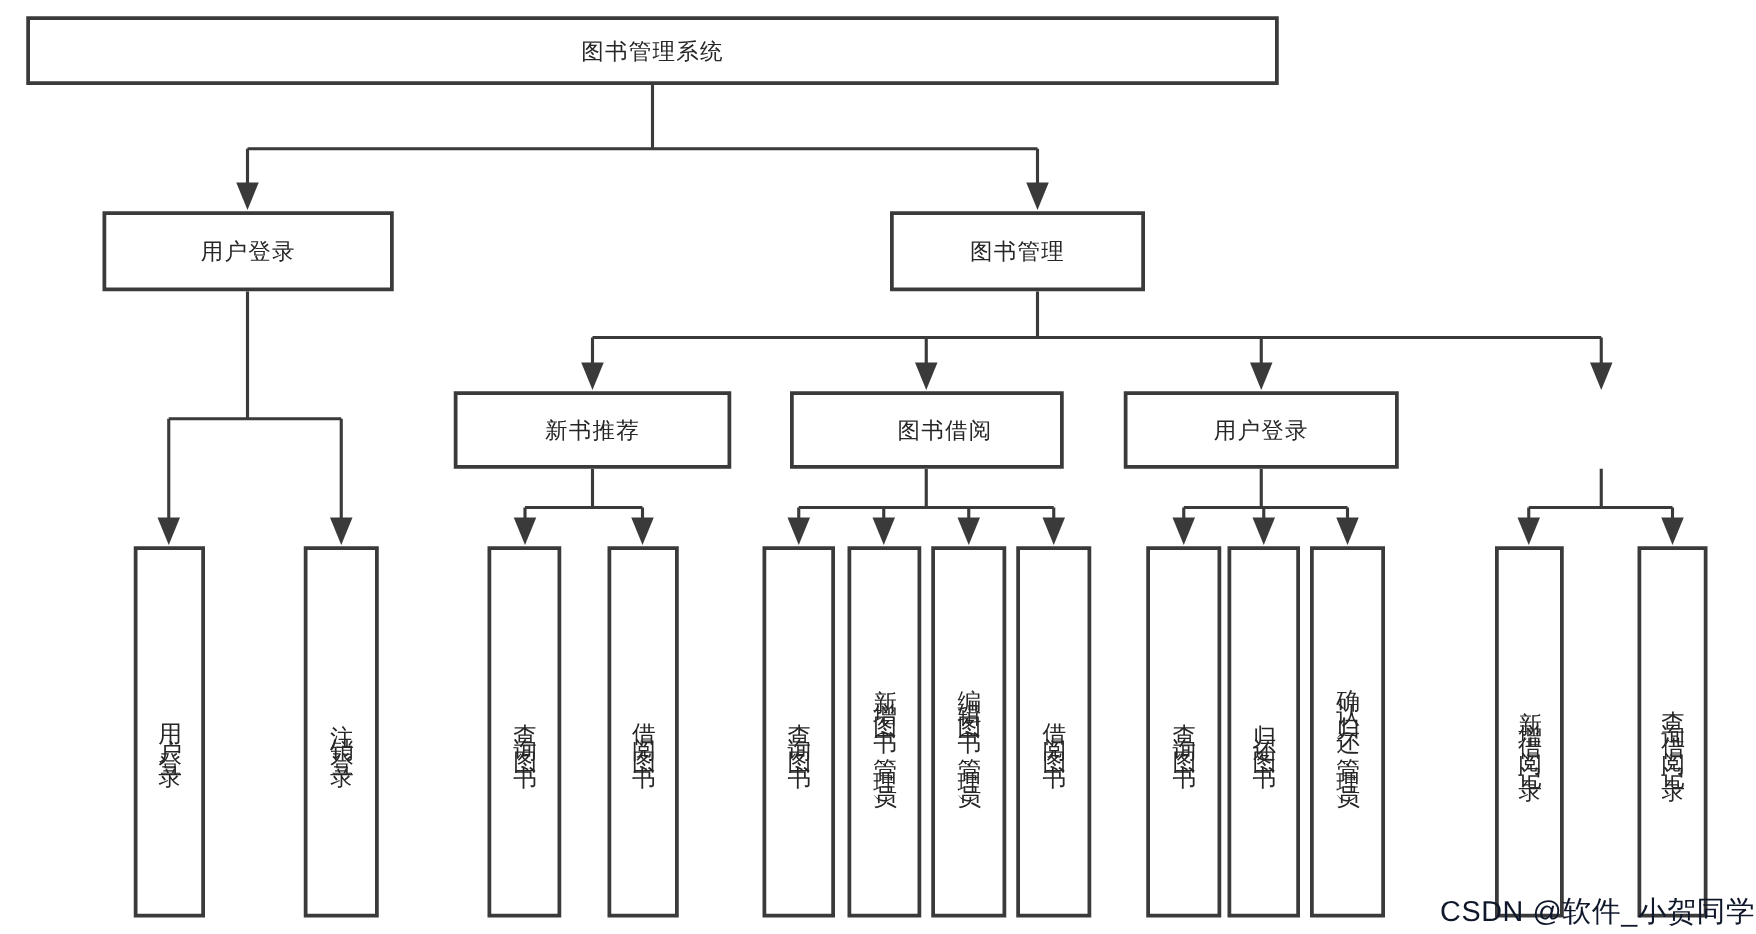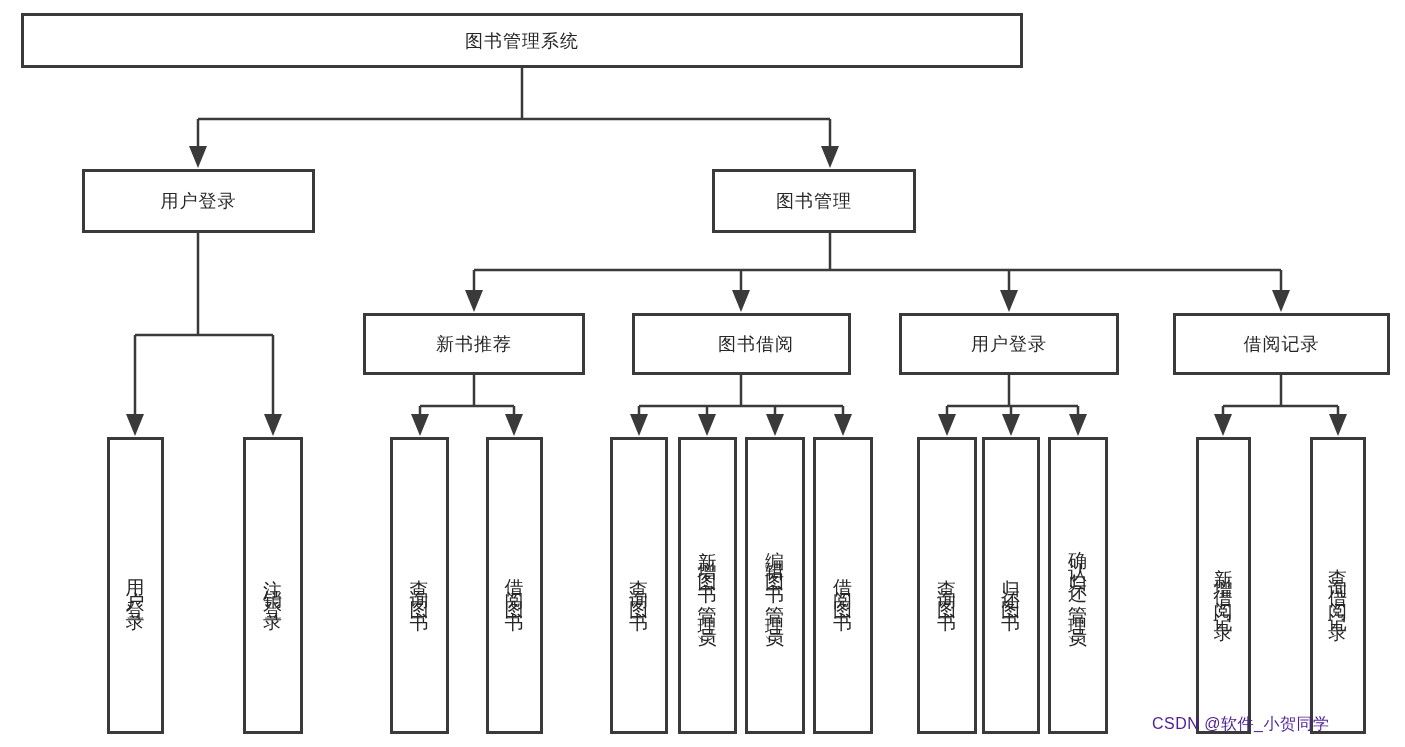--- a/index.html
+++ b/index.html
@@ -45,22 +45,22 @@
   #lf7{left:745px;width:60px;}
   #lf8{left:813px;width:60px;}
   #lf9{left:917px;width:60px;}
   #lf10{left:982px;width:58px;}
   #lf11{left:1048px;width:60px;}
   #lf12{left:1196px;width:55px;}
   #lf13{left:1310px;width:56px;}
   .watermark{
     position:absolute;
     left:1152px;top:714px;
-    font-size:16px;
-    color:#4c1d95;
+    font-size:23px;
+    color:#0f172a;
     letter-spacing:0.5px;
     z-index:3;
     white-space:nowrap;
   }
 </style>
 </head>
 <body>
 
 <div class="stage">
 
@@ -98,21 +98,20 @@
   </svg>
 
   <div id="n-root" class="node h-node">图书管理系统</div>
 
   <div id="n-login" class="node h-node">用户登录</div>
   <div id="n-mgmt" class="node h-node">图书管理</div>
 
   <div id="n-rec" class="node h-node">新书推荐</div>
   <div id="n-bor" class="node h-node">图书借阅</div>
   <div id="n-cur" class="node h-node">用户登录</div>
-  <div id="n-recs" class="node h-node">借阅记录</div>
 
   <div id="lf1" class="node v-node">用户登录</div>
   <div id="lf2" class="node v-node">注销登录</div>
 
   <div id="lf3" class="node v-node">查询图书</div>
   <div id="lf4" class="node v-node">借阅图书</div>
 
   <div id="lf5" class="node v-node">查询图书</div>
   <div id="lf6" class="node v-node">新增图书（管理员）</div>
   <div id="lf7" class="node v-node">编辑图书（管理员）</div>

